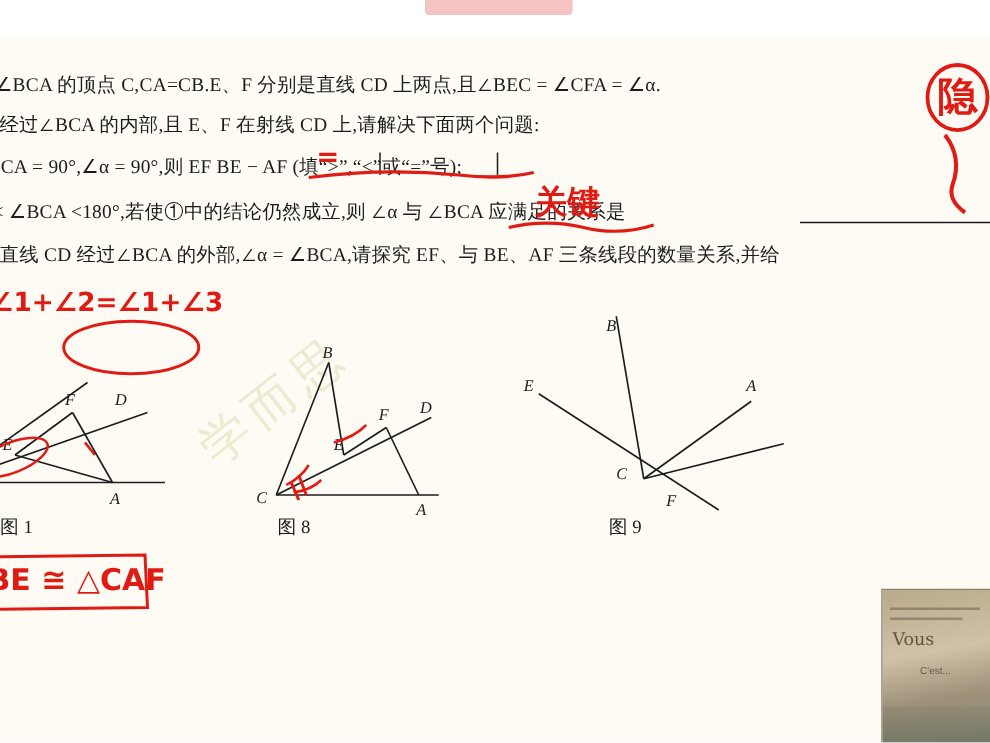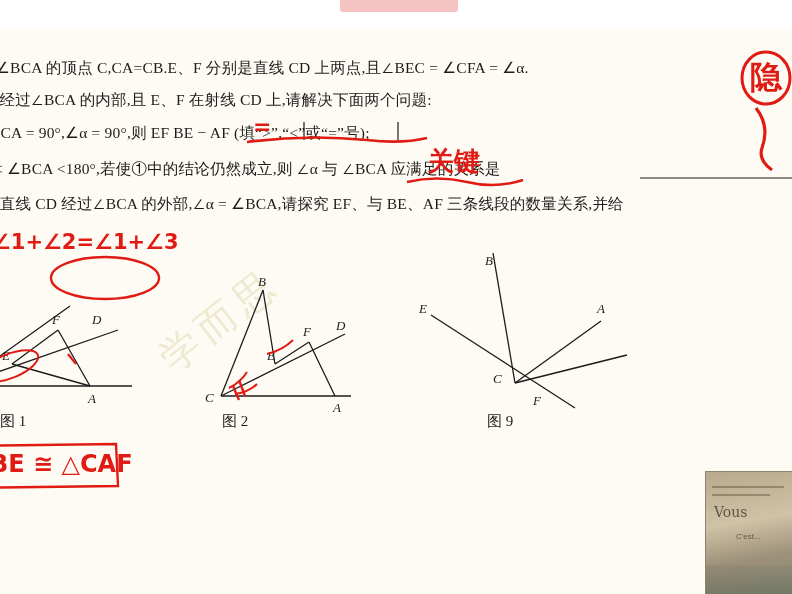--- a/index.html
+++ b/index.html
@@ -187,21 +187,21 @@
       <line x1="100" y1="140" x2="186" y2="78" stroke="#1c1c1c" stroke-width="1.3"></line>
       <text x="70" y="22" font-family="Liberation Serif, serif" font-size="13" font-style="italic" fill="#1c1c1c">B</text>
       <text x="4" y="70" font-family="Liberation Serif, serif" font-size="13" font-style="italic" fill="#1c1c1c">E</text>
       <text x="182" y="70" font-family="Liberation Serif, serif" font-size="13" font-style="italic" fill="#1c1c1c">A</text>
       <text x="78" y="140" font-family="Liberation Serif, serif" font-size="13" font-style="italic" fill="#1c1c1c">C</text>
       <text x="118" y="162" font-family="Liberation Serif, serif" font-size="13" font-style="italic" fill="#1c1c1c">F</text>
       <text x="152" y="182" font-family="Liberation Serif, serif" font-size="13" font-style="italic" fill="#1c1c1c">D</text>
     </svg>
 
     <div class="cap" style="left:0px; top:384px;">图 1</div>
-    <div class="cap" style="left:222px; top:384px;">图 2</div>
+    <div class="cap" style="left:222px; top:384px;">图 8</div>
     <div class="cap" style="left:487px; top:384px;">图 9</div>
 
     <div class="red" style="left:253px; top:86px; font-size:22px;">=</div>
     <svg class="fig" style="left:245px; top:100px;" width="200" height="24">
       <path d="M2 14 q60 -8 120 -2 q35 4 60 -2" stroke="#e01b14" stroke-width="2.6" fill="none"></path>
     </svg>
 
     <div class="red" style="left:428px; top:116px; font-size:26px;">关键</div>
     <svg class="fig" style="left:405px; top:146px;" width="120" height="16">
       <path d="M2 8 q30 -7 60 0 q28 7 56 -2" stroke="#e01b14" stroke-width="2.4" fill="none"></path>

